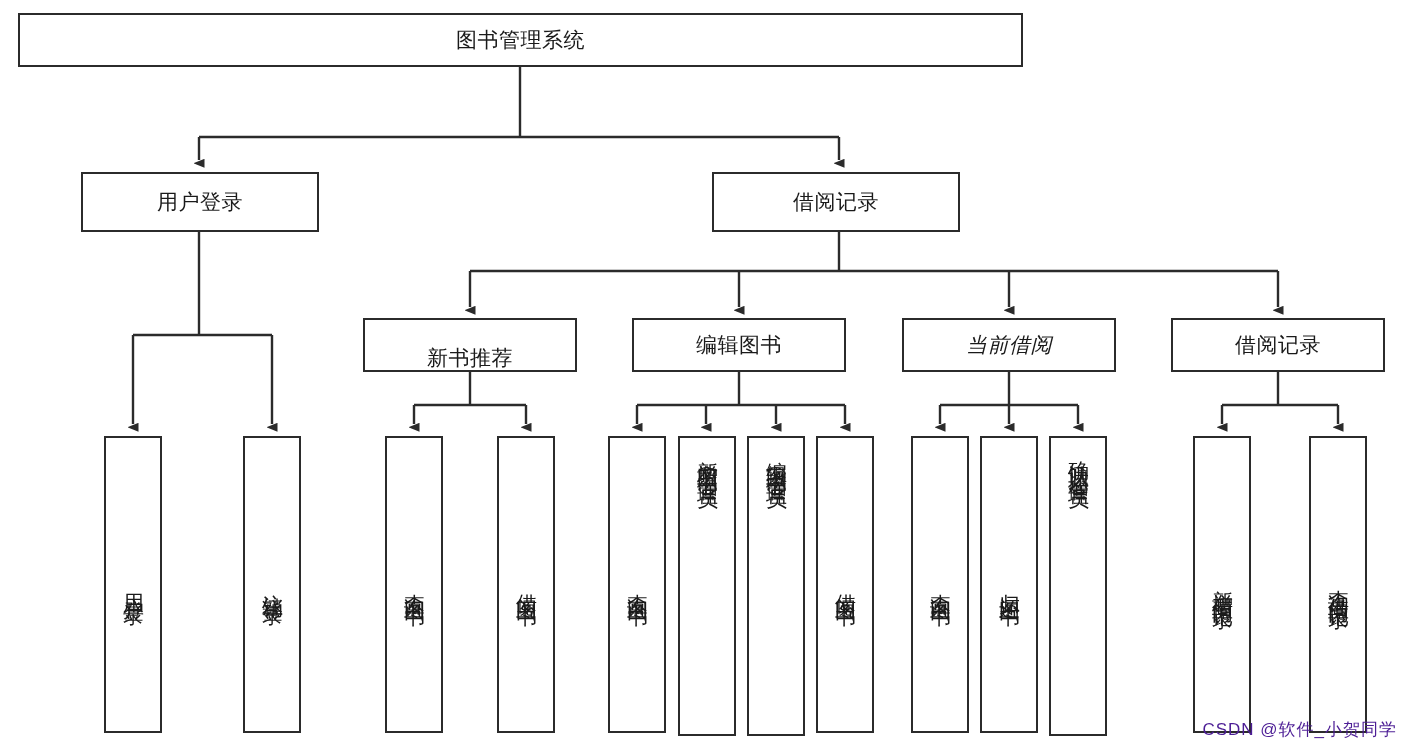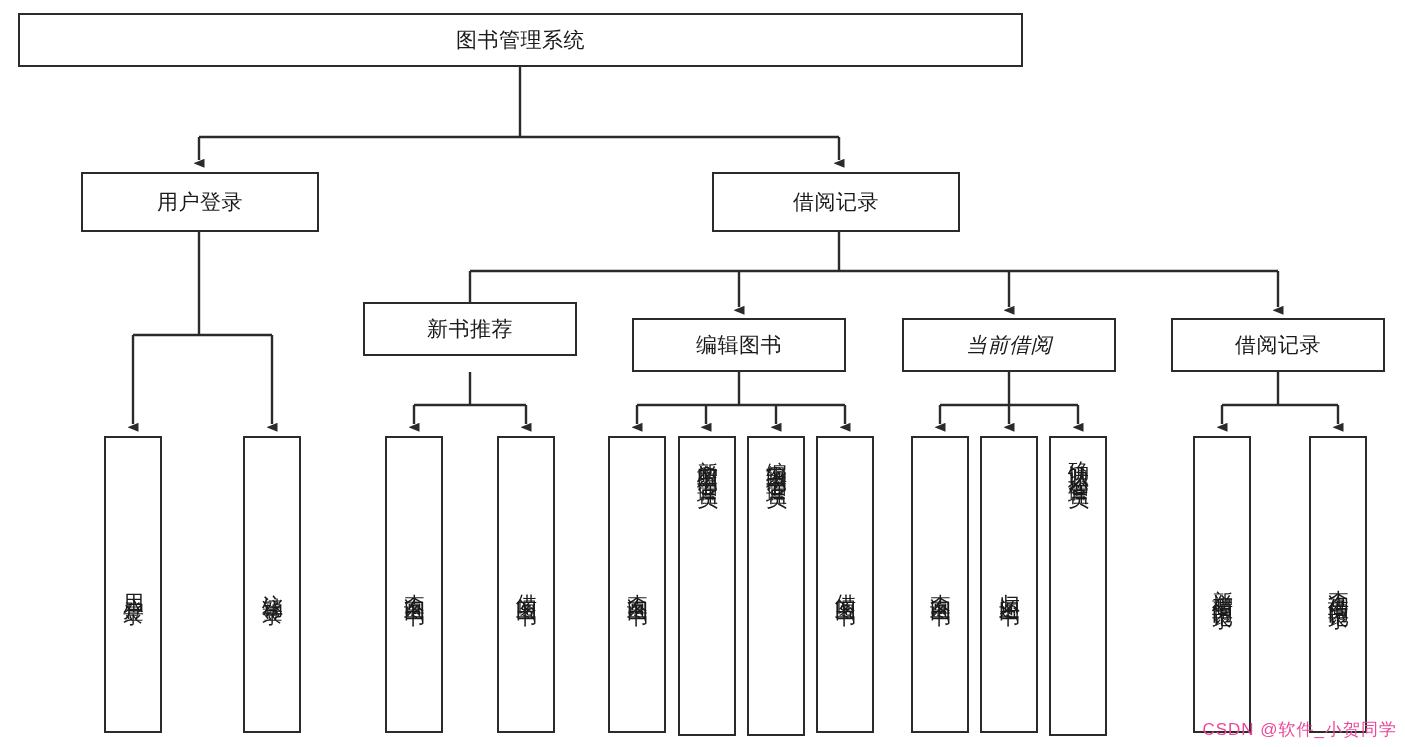--- a/index.html
+++ b/index.html
@@ -56,21 +56,21 @@
     letter-spacing:4px;
     color:#1a1a1a;
     white-space:nowrap;
   }
   .leaf.centered{ align-items:center; padding-top:0; }
   .watermark{
     position:absolute;
     right:8px;
     bottom:6px;
     font-size:17px;
-    color:#ec4899;
+    color:#4c1d95;
     letter-spacing:1px;
     white-space:nowrap;
     user-select:none;
   }
 </style>
 </head>
 <body>
 
 <div id="canvas">
 
@@ -129,21 +129,21 @@
   </div>
 
   <div class="node" style="left:81px; top:172px; width:238px; height:60px;">
     <span class="lbl">用户登录</span>
   </div>
 
   <div class="node" style="left:712px; top:172px; width:248px; height:60px;">
     <span class="lbl">借阅记录</span>
   </div>
 
-  <div class="node" style="left:363px; top:302px; width:214px; height:54px;">
+  <div class="node" style="left:363px; top:318px; width:214px; height:54px;align-items:flex-end;">
     <span class="lbl">新书推荐</span>
   </div>
 
   <div class="node" style="left:632px; top:318px; width:214px; height:54px;">
     <span class="lbl">编辑图书</span>
   </div>
 
   <div class="node" style="left:902px; top:318px; width:214px; height:54px;font-style:italic;">
     <span class="lbl">当前借阅</span>
   </div>

